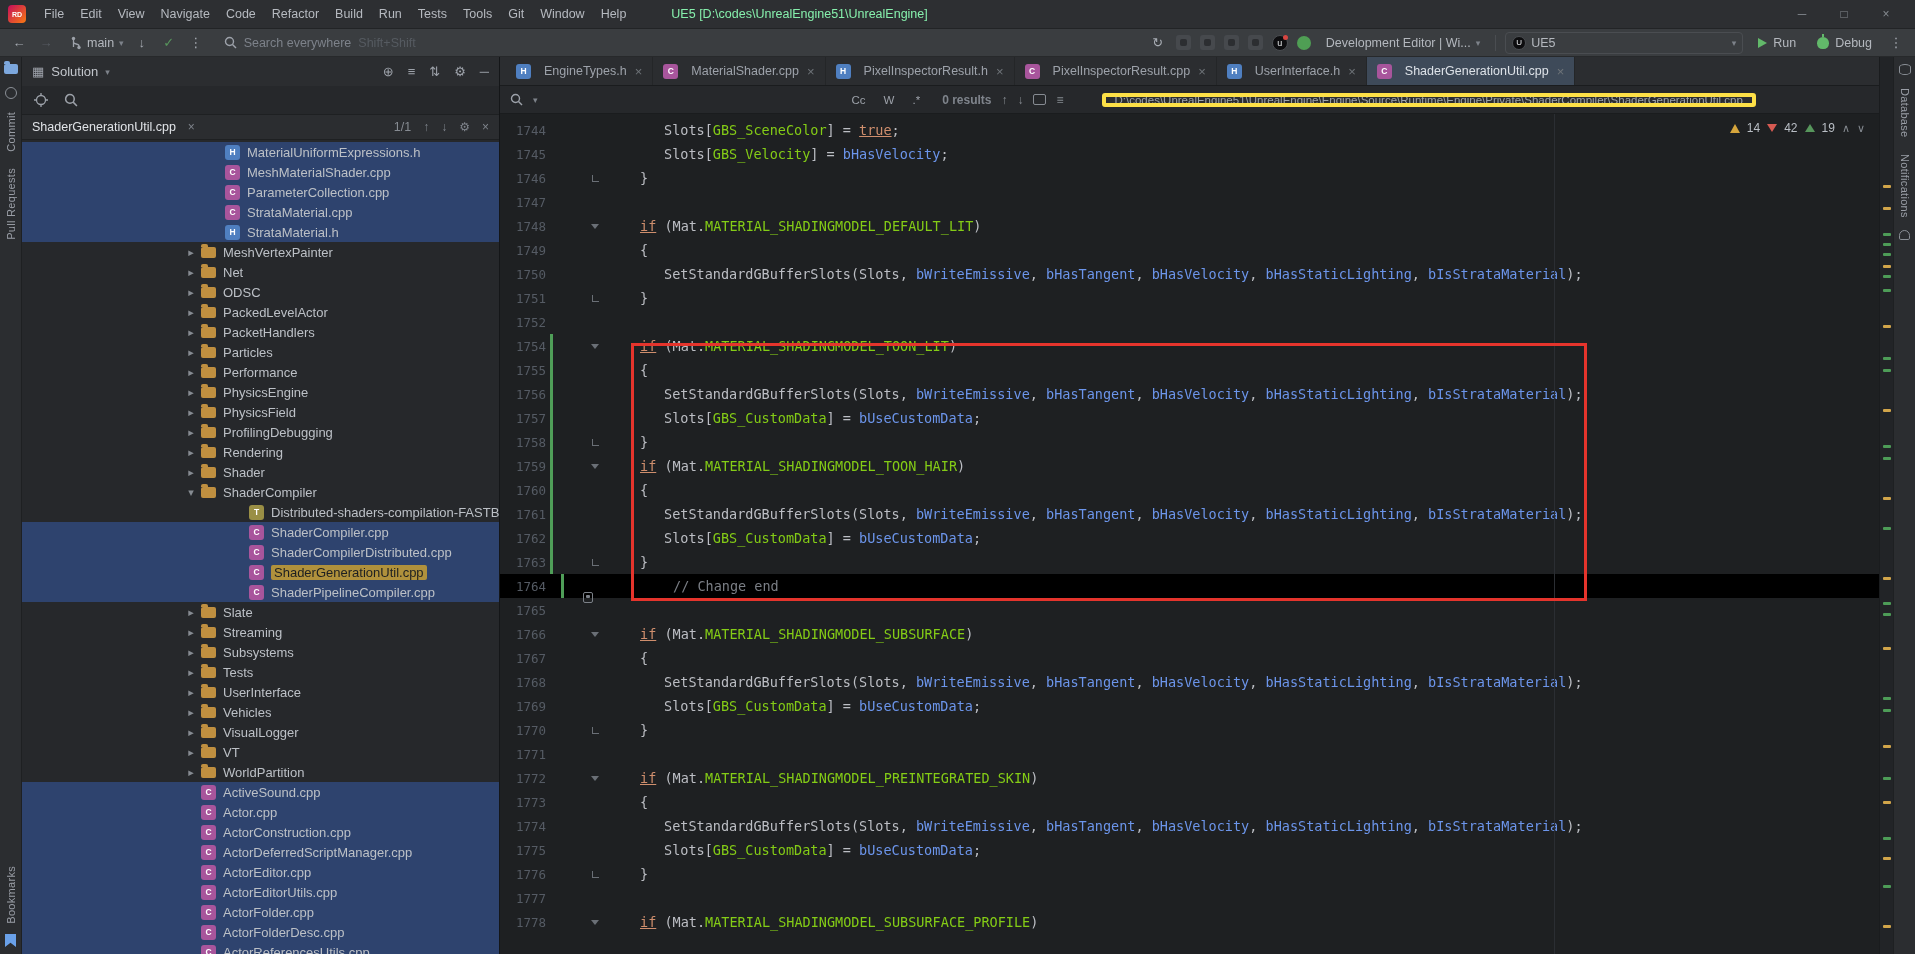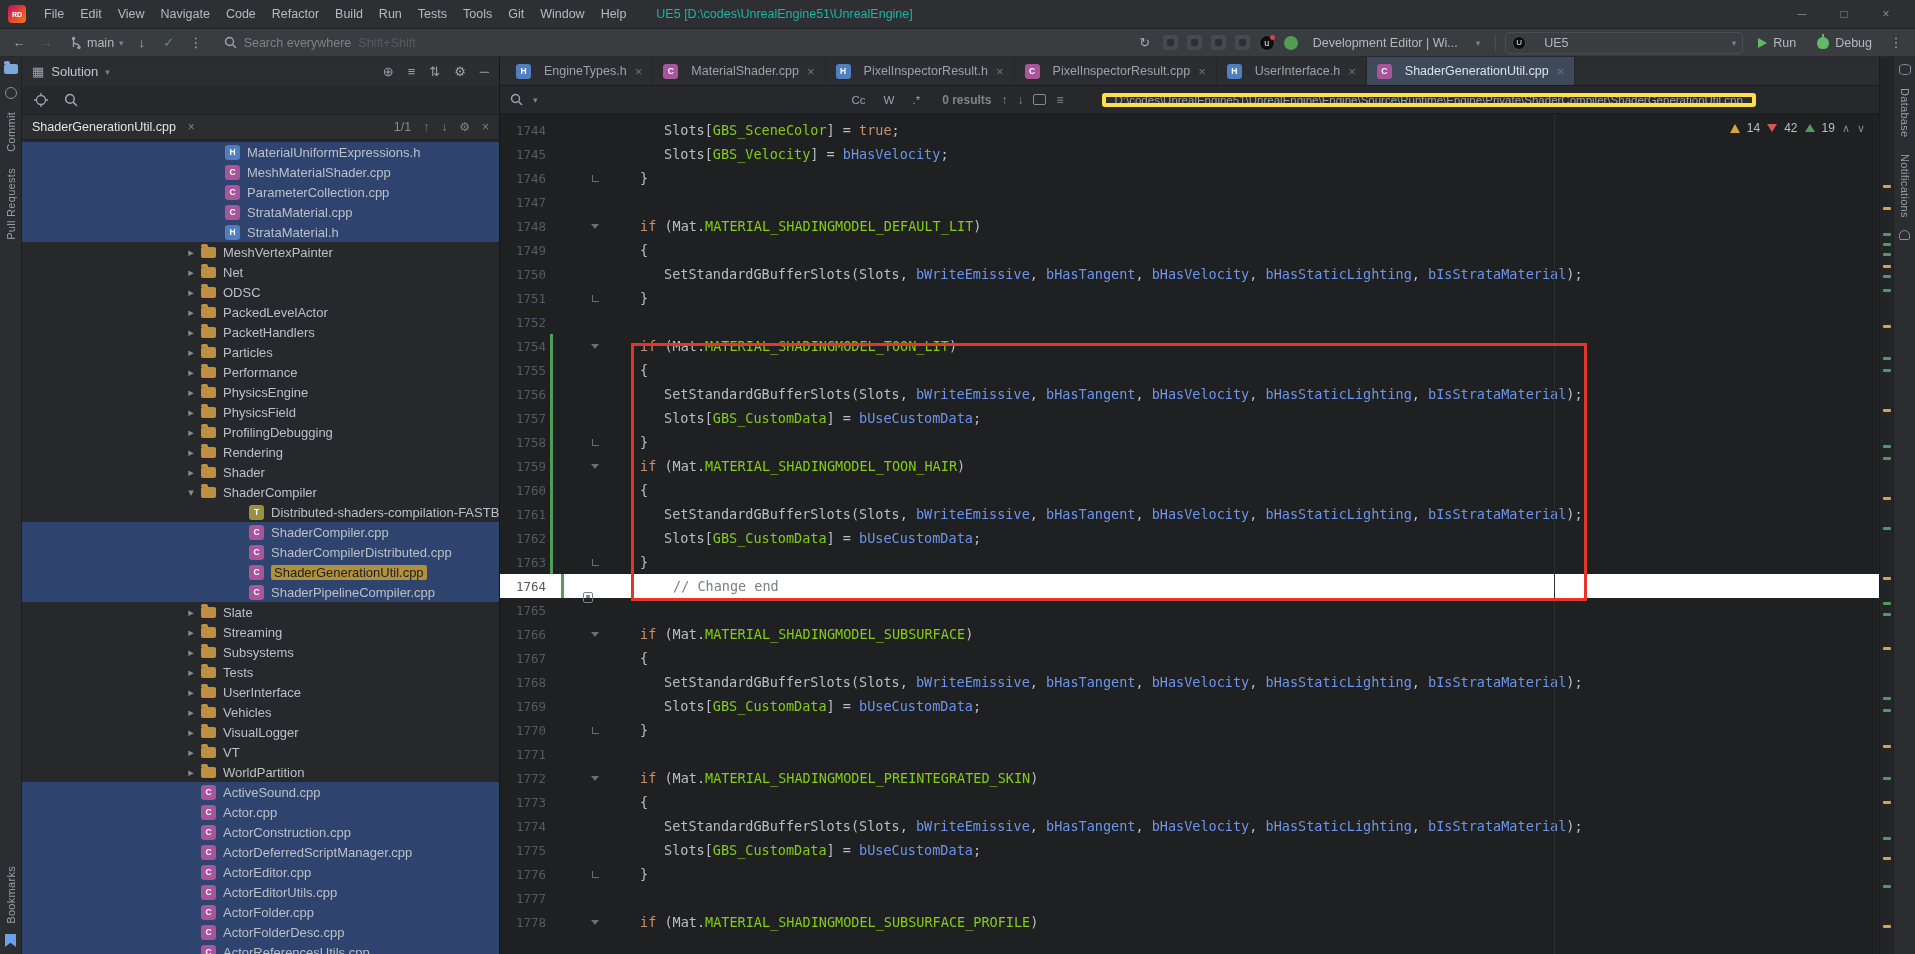--- a/index.html
+++ b/index.html
@@ -8,42 +8,42 @@
   .app { width:1915px; height:954px; position:relative; overflow:hidden; background:#1e2022;
          font-family:"Liberation Sans", sans-serif; user-select:none; }
 
   
   .menu-bar { height:29px; background:#2d2f32; border-bottom:1px solid #222426;
               display:flex; align-items:center; padding:0 8px; gap:2px; }
   .logo { width:18px; height:18px; border-radius:4px; margin-right:8px; flex:none;
           background:linear-gradient(135deg,#c40d5c,#f97a12);
           color:#fff; font-size:7px; font-weight:bold; display:flex; align-items:center; justify-content:center; }
   .menu-item { padding:3px 8px; font-size:12.5px; color:#b6bac0; border-radius:4px; }
-  .win-title { color:#14b8a6; font-size:12.5px; margin-left:20px; white-space:nowrap; }
+  .win-title { color:#86efac; font-size:12.5px; margin-left:35px; white-space:nowrap; }
   .win-btns { margin-left:auto; display:flex; }
   .win-btn { width:42px; text-align:center; color:#858a90; font-size:12px; }
 
   
   .main-toolbar { height:28px; background:#3a3d40; border-bottom:1px solid #27292b;
                   display:flex; align-items:center; padding:0 10px; gap:9px; font-size:12.5px; color:#b4b8be; }
   .tb-ico { color:#a7acb3; font-size:13px; width:18px; text-align:center; flex:none; }
   .tb-ico.dim { color:#565b61; }
   .git-widget { display:flex; align-items:center; gap:5px; margin-left:6px; }
   .caret { color:#7d828a; font-size:9px; }
   .check { color:#57965c; }
   .search-ew { display:flex; align-items:center; gap:7px; margin-left:10px; color:#7d828a; }
   .search-hint { color:#565b61; }
   .spacer { flex:1; }
   .dim-icon { width:15px; height:15px; border-radius:3px; background:#46494d; position:relative; flex:none; }
   .dim-icon::after { content:""; position:absolute; left:4px; top:4px; width:7px; height:7px; background:#2c2e31; border-radius:2px; }
   .circle-ico { width:16px; height:16px; border-radius:50%; background:#0d0d0f; border:1px solid #4a4d51;
                 color:#e8eaec; font-size:9px; display:flex; align-items:center; justify-content:center; position:relative; flex:none; }
   .circle-ico .reddot { position:absolute; right:-1px; top:-1px; width:5px; height:5px; border-radius:50%; background:#d64541; }
   .green-ico { width:14px; height:14px; border-radius:50%; background:#4f9e54; flex:none; }
-  .combo { display:flex; align-items:center; gap:18px; padding:2px 6px; }
+  .combo { display:flex; align-items:center; gap:5px; padding:2px 6px; }
   .combo.boxed { border:1px solid #4a4d51; border-radius:4px; width:238px; height:22px; }
   .combo .lbl { white-space:nowrap; overflow:hidden; text-overflow:ellipsis; }
   .vdiv { width:1px; height:16px; background:#4a4d51; }
   .play-tri { width:0; height:0; border-left:9px solid #62b96a; border-top:5.5px solid transparent; border-bottom:5.5px solid transparent; }
   .bug-ico { width:12px; height:12px; border-radius:50% 50% 45% 45%; background:#62b96a; position:relative; }
   .bug-ico::before { content:""; position:absolute; left:5px; top:-3px; width:2px; height:3px; background:#62b96a; }
   .run-btn,.debug-btn { display:flex; align-items:center; gap:6px; padding:2px 6px; border-radius:4px; }
 
   
   .content { display:flex; height:897px; }
@@ -102,31 +102,31 @@
   .toggle { color:#9da2aa; font-size:11.5px; padding:1px 4px; }
   .results { color:#7f848c; margin-left:8px;font-weight:bold; }
   .fb-ico { color:#868b92; font-size:12px; }
   .fb-box { width:13px; height:11px; border:1px solid #868b92; border-radius:2px; }
   .path-box { margin-left:28px; height:14px; display:flex; align-items:center; padding:0 9px; background:#2b2d30;
               border:4px solid #fde047; border-radius:3px; color:#9da3ab; font-size:11.5px; white-space:nowrap;
               overflow:hidden; max-width:660px; }
 
   .editor-body { flex:1; position:relative; overflow:hidden; padding-top:4px; }
   .code-line { height:24px; display:flex; align-items:center; position:relative; }
-  .code-line.caret-line { background:#ffffff;gap:11px; }
+  .code-line.caret-line { background:#000000;gap:11px; }
   .ln { width:46px; text-align:right; color:#555b64; font:12.5px "DejaVu Sans Mono", monospace; flex:none;padding-left:8px; }
   .chgbar { width:3px; height:24px; margin-left:4px; flex:none; }
   .chgbar.on { background:#4f9e58; }
   .foldcol { width:55px; flex:none; position:relative; display:flex; justify-content:flex-end; align-items:center; padding-right:9px; }
   .fold-start { width:0; height:0; border-left:4px solid transparent; border-right:4px solid transparent; border-top:5px solid #6a6f76; }
   .fold-end { width:7px; height:7px; border-left:1px solid #6a6f76; border-bottom:1px solid #6a6f76; }
   .caret-ico { position:absolute; left:8px; top:6px; width:10px; height:11px; border:1px solid #7c8188; border-radius:2px; }
   .caret-ico::after { content:""; position:absolute; left:2px; top:2px; width:4px; height:3px; background:#7c8188; border-radius:1px; }
   .code-text { font:13.5px/24px "DejaVu Sans Mono", monospace; white-space:pre; }
-  .tok-p { color:#bcbec4; } .tok-k { color:#cf8e6d; } .tok-m { color:#84cc16; }
+  .tok-p { color:#bcbec4; } .tok-k { color:#cf8e6d;text-decoration:underline; } .tok-m { color:#84cc16; }
   .tok-b { color:#6c95eb; } .tok-c { color:#7a7e85; }
   .col-guide { position:absolute; top:0; bottom:0; left:1054px; width:1px; background:#2b2e33; }
   .annotation-rect { position:absolute; left:131px; top:229px; width:956px; height:258px;
                      border:3px solid #e5342c; z-index:5; pointer-events:none; }
   .inspections { position:absolute; top:7px; right:14px; display:flex; align-items:center; gap:7px; z-index:6;
                  font-size:12px; color:#b9bec5; }
   .tri { width:0; height:0; border-left:5px solid transparent; border-right:5px solid transparent; }
   .tri.warning { border-bottom:9px solid #d6a53c; }
   .tri.down { border-top:8px solid #d65a52; border-left-width:5px; border-right-width:5px; }
   .tri.up { border-bottom:8px solid #57965c; }

